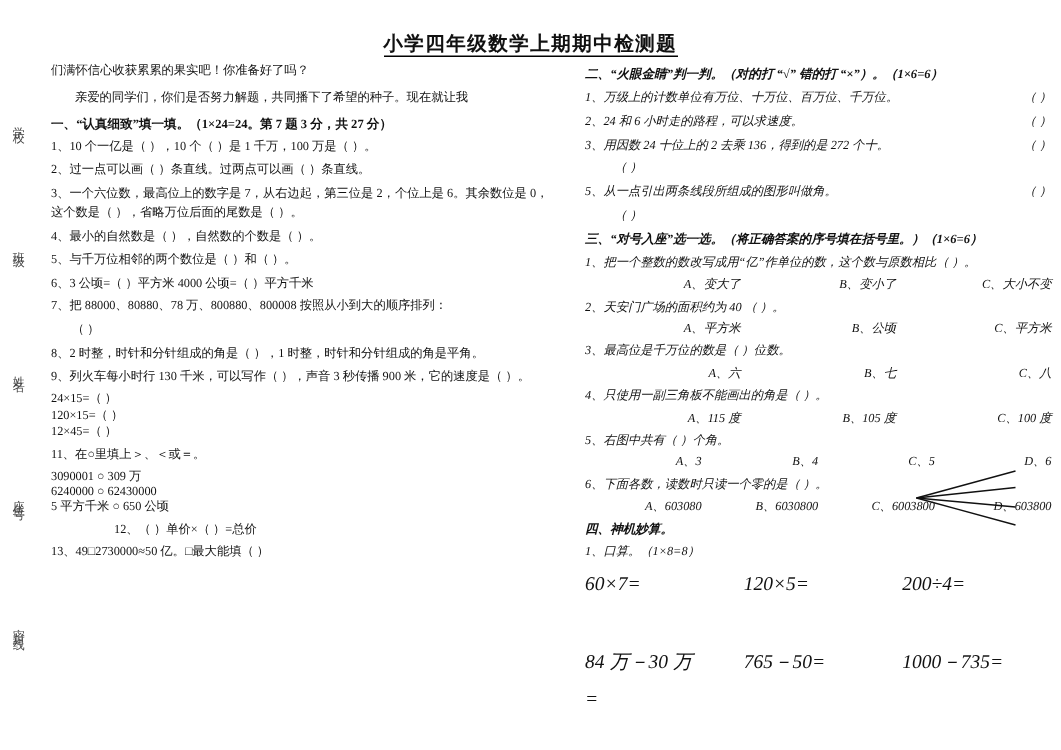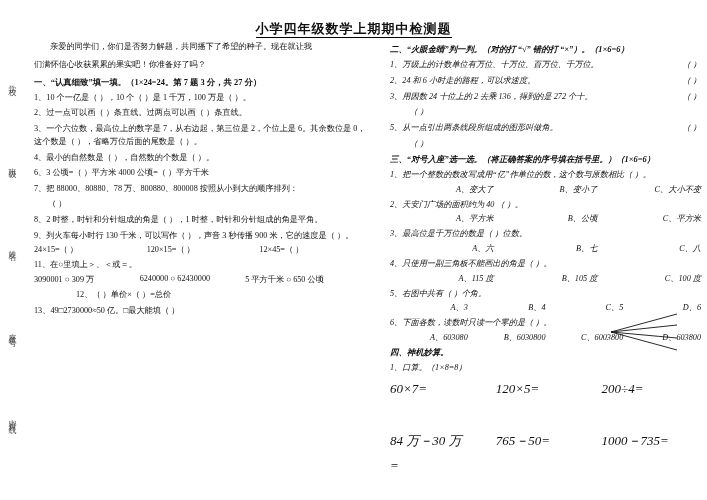--- a/index.html
+++ b/index.html
@@ -28,21 +28,21 @@
     position:absolute;left:22px;top:40px;width:685px;height:452px;
     display:flex;
   }
   .col{box-sizing:border-box;}
   .colL{width:358px;padding:0 8px 0 12px;}
   .colR{width:327px;padding:0 6px 0 10px;font-style:italic;}
   .intro{font-size:8.2px;line-height:1.62;margin-bottom:5px;}
   .indent{text-indent:16px;}
   .sec{font-size:8.4px;font-weight:bold;margin:4px 0 3px 0;}
   .item{font-size:8.2px;line-height:1.6;margin-bottom:2.5px;}
-  .row3{display:flex;font-size:8.2px;margin:2px 0 3px 0;}
+  .row3{display:flex;font-size:8.2px;margin:2px 0 3px 0;flex-direction:column;}
   .row3 > span{flex:1;}
   .rowq{display:flex;font-size:8.2px;margin:1px 0 3px 0;text-align:right;}
   .rowq > span{flex:1;}
   .tfline{display:flex;font-size:8.2px;line-height:1.62;margin-bottom:2.5px;}
   .tfline .txt{flex:1;padding-right:4px;}
   .tfline .par{width:38px;text-align:right;white-space:nowrap;}
   .calcgrid{display:flex;flex-wrap:wrap;font-size:13px;margin-top:2px;gap:28px;}
   .calcgrid span{width:25%;line-height:1.9;}
   .angle{
     position:absolute;right:26px;bottom:148px;width:74px;height:40px;
@@ -61,29 +61,30 @@
     <span>密封线</span>
   </div>
 
   <div class="title">
     <span class="u">小学四年级数学上期期中检测题</span>
   </div>
 
   <div class="cols">
 
     <div class="col colL">
+      <div class="intro">们满怀信心收获累累的果实吧！你准备好了吗？</div>
       <div class="intro indent">亲爱的同学们，你们是否努力解题，共同播下了希望的种子。现在就让我</div>
-      <div class="intro">们满怀信心收获累累的果实吧！你准备好了吗？</div>
 
       <div class="sec">一、“认真细致”填一填。（1×24=24。第 7 题 3 分，共 27 分）</div>
 
       <div class="item">1、10 个一亿是（     ），10 个（     ）是 1 千万，100 万是（     ）。</div>
       <div class="item">2、过一点可以画（     ）条直线。过两点可以画（     ）条直线。</div>
       <div class="item">3、一个六位数，最高位上的数字是 7，从右边起，第三位是 2，个位上是 6。其余数位是 0，这个数是（     ），省略万位后面的尾数是（     ）。</div>
       <div class="item">4、最小的自然数是（     ），自然数的个数是（     ）。</div>
+      <div class="item">5、与千万位相邻的两个数位是（     ）和（     ）。</div>
       <div class="item">6、3 公顷=（     ）平方米        4000 公顷=（     ）平方千米</div>
       <div class="item">7、把 88000、80880、78 万、800880、800008 按照从小到大的顺序排列：</div>
       <div class="item" style="margin-left:14px">（     ）</div>
       <div class="item">8、2 时整，时针和分针组成的角是（     ），1 时整，时针和分针组成的角是平角。</div>
       <div class="item">9、列火车每小时行 130 千米，可以写作（     ），声音 3 秒传播 900 米，它的速度是（     ）。</div>
       <div class="row3">
         <span>24×15=（     ）</span>
         <span>120×15=（     ）</span>
         <span>12×45=（     ）</span>
       </div>

